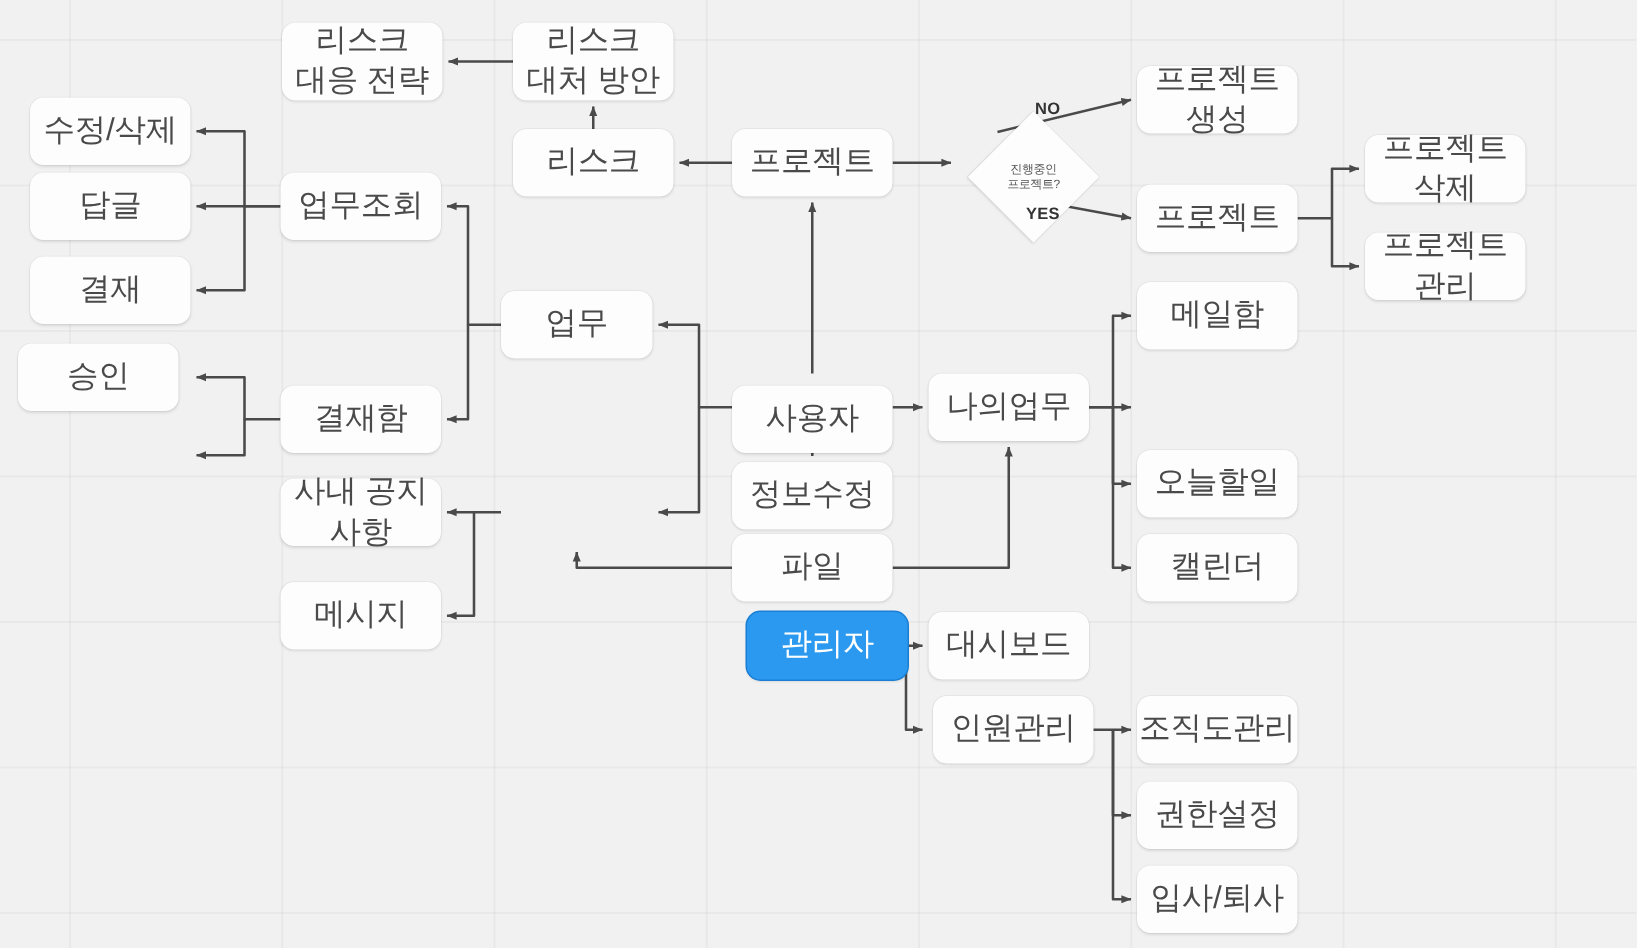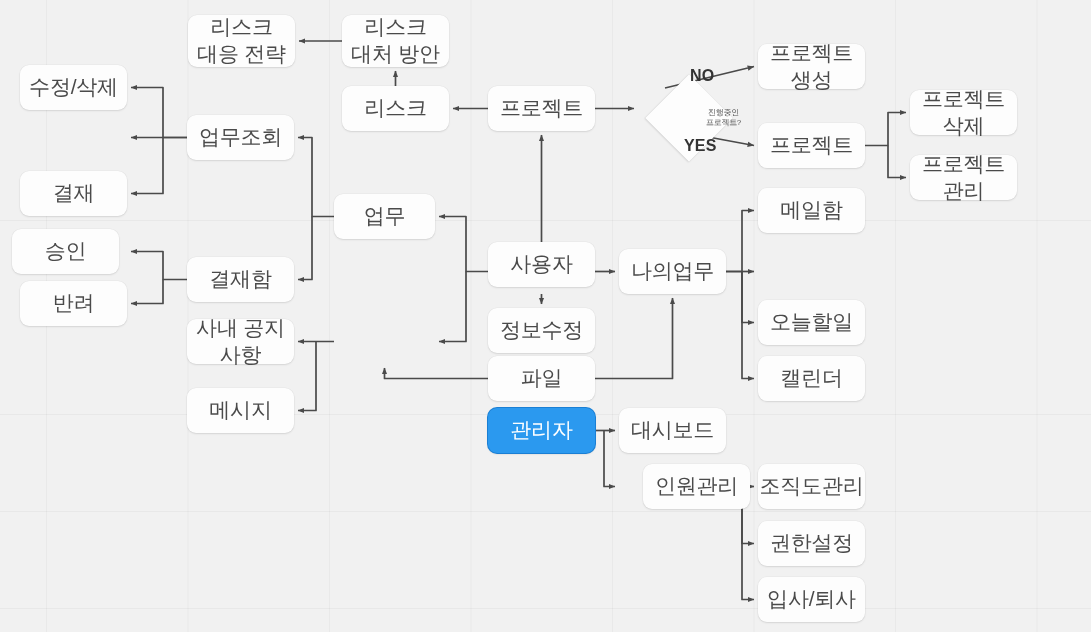--- a/index.html
+++ b/index.html
@@ -32,41 +32,42 @@
     line-height:1.28;
     letter-spacing:-0.2px;
     box-shadow:0 1px 2px rgba(0,0,0,0.10), 0 0 0 0.5px rgba(0,0,0,0.045);
     white-space:pre-line;
     z-index:2;
   }
   .node.primary{
     background:#2b99ef;
     color:#ffffff;
     box-shadow:0 0 0 1px #1a7fd4, 0 1px 2px rgba(0,0,0,0.18);
+    margin-left:10px;
   }
   .decision{
     position:absolute;
     z-index:2;
-    display:flex;align-items:center;justify-content:flex-end;
+    display:flex;align-items:center;justify-content:center;
   }
   .decision .dtext{
     position:relative;z-index:3;
     font-size:8px;color:#555;text-align:center;
     line-height:1.25;white-space:pre-line;letter-spacing:-0.3px;
   }
   .decision .dshape{
     position:absolute;left:50%;top:50%;
     width:62px;height:62px;margin:-31px 0 0 -31px;
     background:#fdfdfd;
     transform:rotate(45deg);
     box-shadow:0 1px 2px rgba(0,0,0,0.10), 0 0 0 0.5px rgba(0,0,0,0.05);
   }
   .edge-label{
     position:absolute;
-    font-size:16px;font-weight:bold;color:#333;
+    font-size:11px;font-weight:bold;color:#333;
     letter-spacing:0.2px;z-index:3;
   }
 </style>
 </head>
 <body>
 
 <div id="canvas">
 
   <svg id="edges" viewBox="0 0 1091 632" xmlns="http://www.w3.org/2000/svg">
     <defs>
@@ -146,40 +147,40 @@
 
   <div class="node" style="left:188px;top:15px;width:107px;height:52px;">리스크
 대응 전략</div>
   <div class="node" style="left:342px;top:15px;width:107px;height:52px;">리스크
 대처 방안</div>
   <div class="node" style="left:20px;top:65px;width:107px;height:45px;">수정/삭제</div>
   <div class="node" style="left:758px;top:44px;width:107px;height:45px;">프로젝트 생성</div>
   <div class="node" style="left:342px;top:86px;width:107px;height:45px;">리스크</div>
   <div class="node" style="left:488px;top:86px;width:107px;height:45px;">프로젝트</div>
   <div class="node" style="left:910px;top:90px;width:107px;height:45px;">프로젝트 삭제</div>
+  <div class="node" style="left:20px;top:115px;width:107px;height:45px;">답글</div>
   <div class="node" style="left:187px;top:115px;width:107px;height:45px;">업무조회</div>
   <div class="node" style="left:758px;top:123px;width:107px;height:45px;">프로젝트</div>
   <div class="node" style="left:910px;top:155px;width:107px;height:45px;">프로젝트 관리</div>
   <div class="node" style="left:20px;top:171px;width:107px;height:45px;">결재</div>
   <div class="node" style="left:334px;top:194px;width:101px;height:45px;">업무</div>
   <div class="node" style="left:758px;top:188px;width:107px;height:45px;">메일함</div>
   <div class="node" style="left:12px;top:229px;width:107px;height:45px;">승인</div>
   <div class="node" style="left:187px;top:257px;width:107px;height:45px;">결재함</div>
-  <div class="node" style="left:488px;top:242px;width:107px;height:45px;">사용자</div>
+  <div class="node" style="left:488px;top:257px;width:107px;height:45px;">사용자</div>
   <div class="node" style="left:619px;top:249px;width:107px;height:45px;">나의업무</div>
-  <div class="node" style="left:20px;top:281px;width:107px;height:45px;">반려</div>
   <div class="node" style="left:758px;top:300px;width:107px;height:45px;">오늘할일</div>
   <div class="node" style="left:187px;top:319px;width:107px;height:45px;">사내 공지사항</div>
   <div class="node" style="left:488px;top:308px;width:107px;height:45px;">정보수정</div>
   <div class="node" style="left:758px;top:356px;width:107px;height:45px;">캘린더</div>
   <div class="node" style="left:488px;top:356px;width:107px;height:45px;">파일</div>
   <div class="node" style="left:187px;top:388px;width:107px;height:45px;">메시지</div>
   <div class="node primary" style="left:488px;top:408px;width:107px;height:45px;">관리자</div>
   <div class="node" style="left:619px;top:408px;width:107px;height:45px;">대시보드</div>
-  <div class="node" style="left:643px;top:464px;width:107px;height:45px;">인원관리</div>
+  <div class="node" style="left:622px;top:464px;width:107px;height:45px;">인원관리</div>
   <div class="node" style="left:758px;top:464px;width:107px;height:45px;">조직도관리</div>
   <div class="node" style="left:758px;top:521px;width:107px;height:45px;">권한설정</div>
   <div class="node" style="left:758px;top:577px;width:107px;height:45px;">입사/퇴사</div>
 
   <div class="decision" style="left:637px;top:78px;width:104px;height:80px;">
     <div class="dshape"></div>
     <div class="dtext">진행중인
 프로젝트?</div>
   </div>
 

